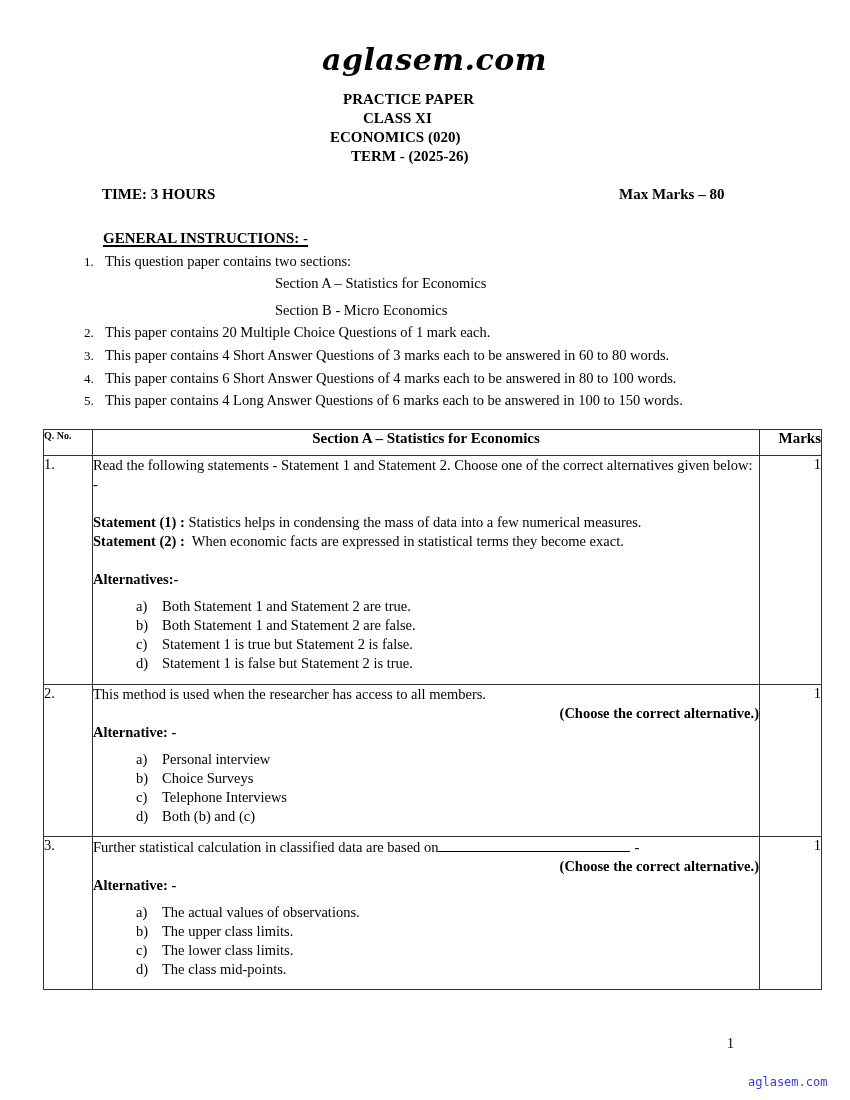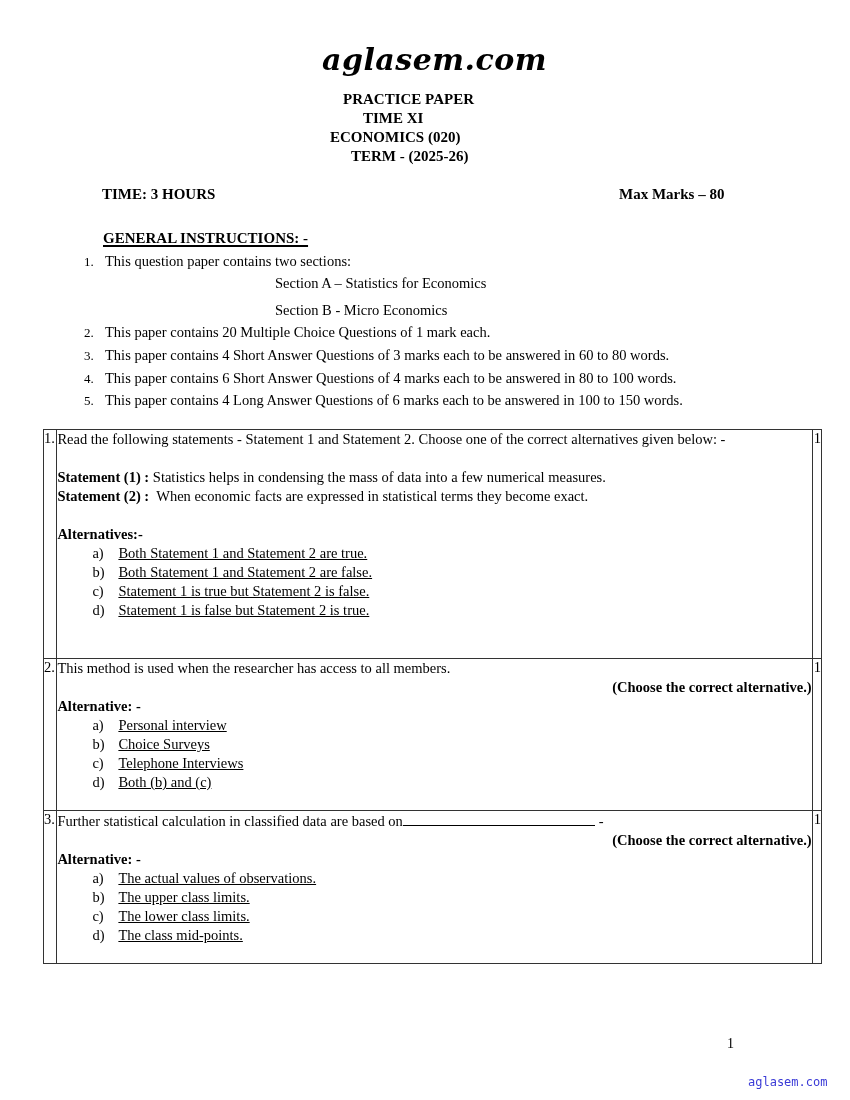--- a/index.html
+++ b/index.html
@@ -96,21 +96,21 @@
     td.qm { text-align: right; padding: 4px 8px 0 0; }
     td.qbody { padding: 3px 8px 0 7px; line-height: 19px; }
 
     .row1 td { height: 228px; }
     .row2 td { height: 151px; }
     .row3 td { height: 152px; }
 
     .stmt b { font-weight: bold; font-family: Liberation Serif, serif; }
     .gap { height: 19px; }
     .alt-head { font-weight: bold; }
-    .opts { margin: 0; padding: 0 0 0 35px; list-style: none; text-decoration: underline; }
+    .opts { margin: 8px; padding: 0 0 0 35px; list-style: none; }
     .opts li { line-height: 19px; }
     .opts .letter { display: inline-block; width: 26px; }
     .choose { text-align: right; font-weight: bold; }
     .blank {
       display: inline-block;
       width: 192px;
       border-bottom: 1px solid #000;
       height: 14px;
       vertical-align: baseline;
       margin-right: 4px;
@@ -122,21 +122,21 @@
       font-family: "DejaVu Sans Mono", "Liberation Mono", monospace;
       font-size: 12px;
       color: #3b3bd6;
     }
   </style>
 </head>
 <body>
 
 <div class="abs logo">aglasem.com</div>
 <div class="abs title-line t1">PRACTICE PAPER</div>
-<div class="abs title-line t2">TIME XI</div>
+<div class="abs title-line t2">CLASS XI</div>
 <div class="abs title-line t3">ECONOMICS (020)</div>
 <div class="abs title-line t4">TERM - (2025-26)</div>
 
 <div class="abs time-line">TIME: 3 HOURS</div>
 <div class="abs marks-line">Max Marks – 80</div>
 
 <div class="abs gi-heading">GENERAL INSTRUCTIONS: -</div>
 
 <div class="abs instr i1">
   <span class="num">1.</span><span>This question paper contains two sections:</span>
@@ -151,20 +151,25 @@
 </div>
 <div class="abs instr i4">
   <span class="num">4.</span><span>This paper contains 6 Short Answer Questions of 4 marks each to be answered in 80 to 100 words.</span>
 </div>
 <div class="abs instr i5">
   <span class="num">5.</span><span>This paper contains 4 Long Answer Questions of 6 marks each to be answered in 100 to 150 words.</span>
 </div>
 
 <table class="qtable">
   <tbody>
+      <tr>
+    <th class="col-q hq">Q. No.</th>
+    <th class="hs">Section A – Statistics for Economics</th>
+    <th class="col-m hm">Marks</th>
+  </tr>
 
   <tr class="row1">
     <td class="qno">1.</td>
     <td class="qbody">
       <div>Read the following statements - Statement 1 and Statement 2. Choose one of the correct alternatives given below: -</div>
       <div class="gap"></div>
       <div class="stmt"><b>Statement (1) :</b><span> Statistics helps in condensing the mass of data into a few numerical measures.</span></div>
       <div class="stmt"><b>Statement (2) :</b><span style="white-space:pre">  When economic facts are expressed in statistical terms they become exact.</span></div>
       <div class="gap"></div>
       <div class="alt-head">Alternatives:-</div>

